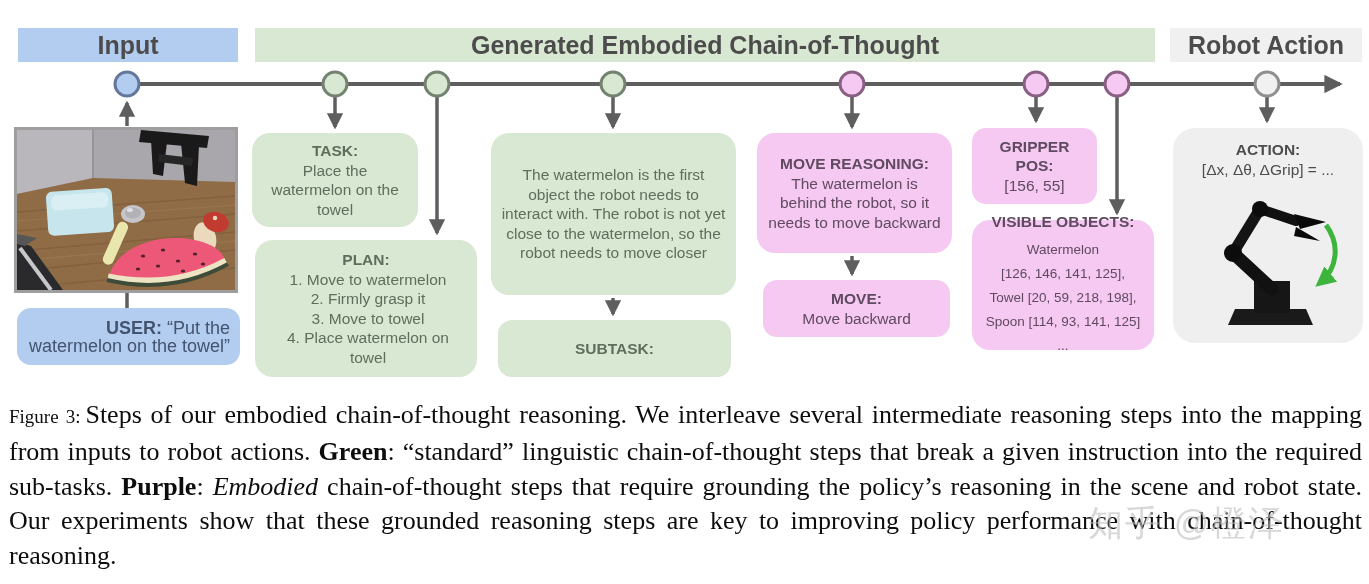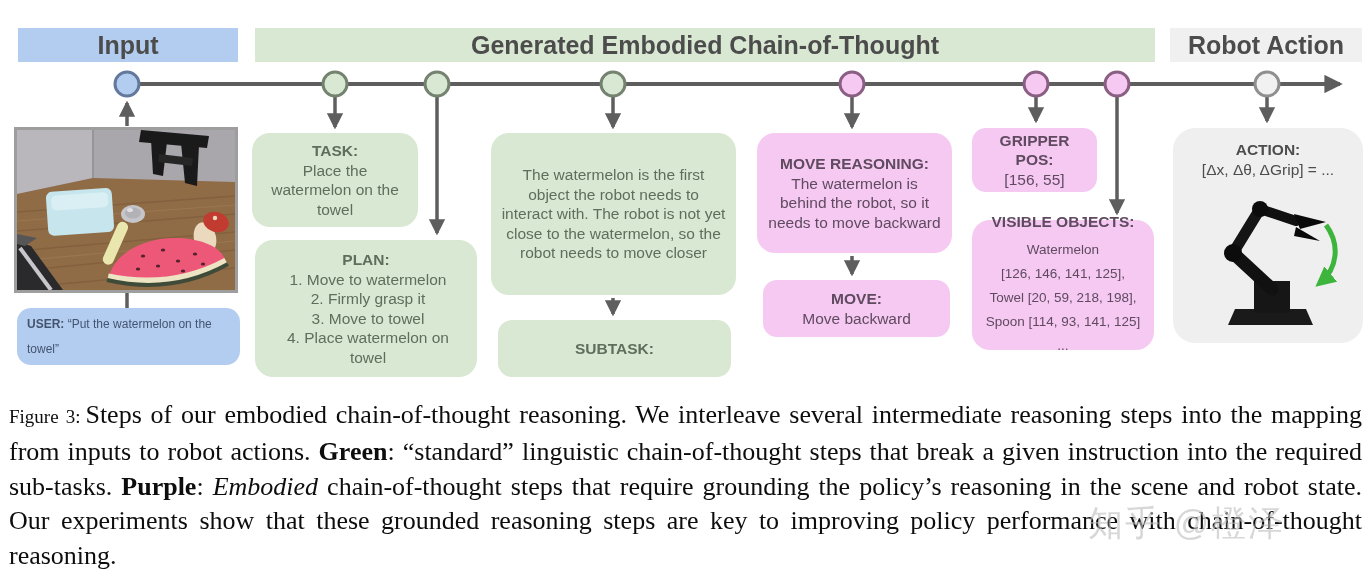--- a/index.html
+++ b/index.html
@@ -36,21 +36,21 @@
   }
   .box.green { background:#d9e8d2; color:#5e6e5c; }
   .box.pink  { background:#f6c9f2; color:#5f4a60; }
   .box.blue  { background:#b3cdf1; color:#44546f; border-radius:14px; }
   .box.gray  { background:#efefef; color:#4d4d4d; border-radius:22px; }
   .box.small { border-radius:14px; }
   .box-label { font-weight:bold; }
   .box-body  { white-space:pre-line; }
   .box-body.left { text-align:center; width:100%; padding-left:4px; }
   .box-body.fine { font-size:13.5px; line-height:24px; }
-  .user-line { text-align:left; font-size:12px; line-height:25px; }
+  .user-line { text-align:right; font-size:18px; line-height:18px; }
   .user-line b { font-weight:bold; }
 
   
   .scene {
     position:absolute; left:14px; top:127px; width:224px; height:166px;
     border:3px solid #9e9e9e; background:#adaab0;
   }
   .scene svg { display:block; }
 
   
@@ -216,21 +216,21 @@
   <div class="box pink" style="left:757px; top:133px; width:195px; height:120px;">
     <div class="box-label">MOVE REASONING:</div>
     <div class="box-body">The watermelon is behind the robot, so it needs to move backward</div>
   </div>
 
   <div class="box pink small" style="left:763px; top:280px; width:187px; height:57px;">
     <div class="box-label">MOVE:</div>
     <div class="box-body">Move backward</div>
   </div>
 
-  <div class="box pink small" style="left:972px; top:128px; width:125px; height:64px;">
+  <div class="box pink small" style="left:972px; top:128px; width:125px; height:76px;">
     <div class="box-label">GRIPPER POS:</div>
     <div class="box-body">[156, 55]</div>
   </div>
 
   <div class="box pink" style="left:972px; top:220px; width:182px; height:130px;gap:7px;">
     <div class="box-label">VISIBLE OBJECTS:</div>
     <div class="box-body fine">Watermelon
 [126, 146, 141, 125],
 Towel [20, 59, 218, 198],
 Spoon [114, 93, 141, 125]

